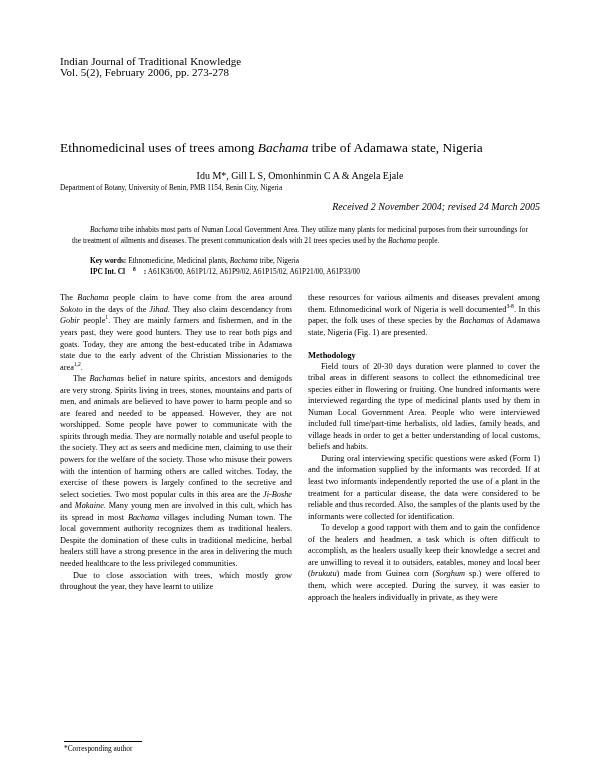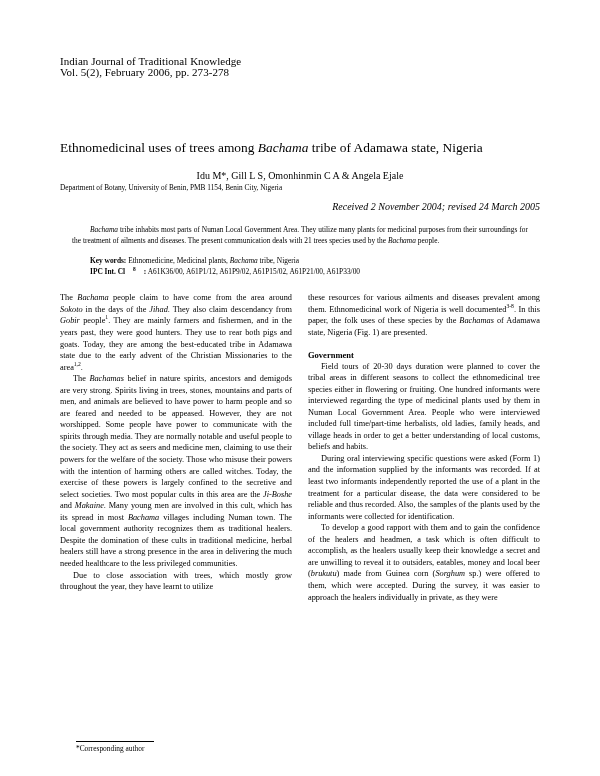--- a/index.html
+++ b/index.html
@@ -118,21 +118,21 @@
     font-size: 8.5px;
     line-height: 12px;
     font-weight: bold;
     text-align: left;
   }
   .col .after-head { text-indent: 13px; }
 
   
   .footnote {
     position: absolute;
-    left: 76px;
+    left: 64px;
     bottom: 22px;
     width: 232px;
   }
   .footnote .rule {
     width: 78px;
     height: 0;
     border-top: 0.8px solid #000;
     margin-bottom: 2.5px;
   }
   .footnote .txt {
@@ -177,21 +177,21 @@
       <p class="noindent"><span>The </span><i>Bachama</i><span> people claim to have come from the area around </span><i>Sokoto</i><span> in the days of the </span><i>Jihad</i><span>. They also claim descendancy from </span><i>Gobir</i><span> people</span><sup>1</sup><span>. They are mainly farmers and fishermen, and in the years past, they were good hunters. They use to rear both pigs and goats. Today, they are among the best-educated tribe in Adamawa state due to the early advent of the Christian Missionaries to the area</span><sup>1,2</sup><span>.</span></p>
 
       <p><span>The </span><i>Bachamas</i><span> belief in nature spirits, ancestors and demigods are very strong. Spirits living in trees, stones, mountains and parts of men, and animals are believed to have power to harm people and so are feared and needed to be appeased. However, they are not worshipped. Some people have power to communicate with the spirits through media. They are normally notable and useful people to the society. They act as seers and medicine men, claiming to use their powers for the welfare of the society. Those who misuse their powers with the intention of harming others are called witches. Today, the exercise of these powers is largely confined to the secretive and select societies. Two most popular cults in this area are the </span><i>Ji-Boshe</i><span> and </span><i>Makaine</i><span>. Many young men are involved in this cult, which has its spread in most </span><i>Bachama</i><span> villages including Numan town. The local government authority recognizes them as traditional healers. Despite the domination of these cults in traditional medicine, herbal healers still have a strong presence in the area in delivering the much needed healthcare to the less privileged communities.</span></p>
 
       <p><span>Due to close association with trees, which mostly grow throughout the year, they have learnt to utilize</span></p>
     </div>
 
     <div class="col">
       <p class="noindent"><span>these resources for various ailments and diseases prevalent among them. Ethnomedicinal work of Nigeria is well documented</span><sup>3-8</sup><span>. In this paper, the folk uses of these species by the </span><i>Bachamas</i><span> of Adamawa state, Nigeria (Fig. 1) are presented.</span></p>
 
-      <h2>Government</h2>
+      <h2>Methodology</h2>
 
       <p class="after-head"><span>Field tours of 20-30 days duration were planned to cover the tribal areas in different seasons to collect the ethnomedicinal tree species either in flowering or fruiting. One hundred informants were interviewed regarding the type of medicinal plants used by them in Numan Local Government Area. People who were interviewed included full time/part-time herbalists, old ladies, family heads, and village heads in order to get a better understanding of local customs, beliefs and habits.</span></p>
 
       <p><span>During oral interviewing specific questions were asked (Form 1) and the information supplied by the informants was recorded. If at least two informants independently reported the use of a plant in the treatment for a particular disease, the data were considered to be reliable and thus recorded. Also, the samples of the plants used by the informants were collected for identification.</span></p>
 
       <p><span>To develop a good rapport with them and to gain the confidence of the healers and headmen, a task which is often difficult to accomplish, as the healers usually keep their knowledge a secret and are unwilling to reveal it to outsiders, eatables, money and local beer (</span><i>brukutu</i><span>) made from Guinea corn (</span><i>Sorghum</i><span> sp.) were offered to them, which were accepted. During the survey, it was easier to approach the healers individually in private, as they were</span></p>
     </div>
 
   </div>
 

